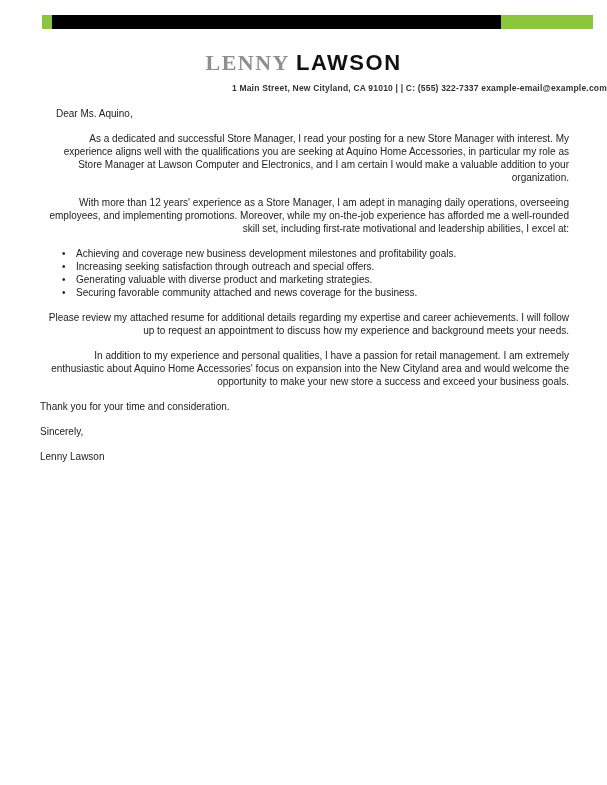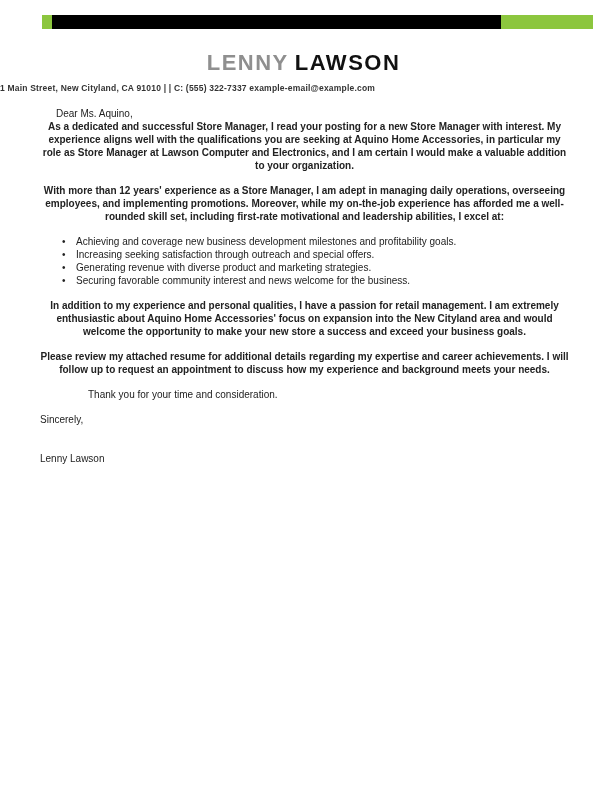--- a/index.html
+++ b/index.html
@@ -45,73 +45,72 @@
     margin-top: 22px;
   }
   .name {
     font-size: 22px;
     font-weight: 700;
     letter-spacing: 1.5px;
     line-height: 24px;
   }
   .name .first {
     color: #8f8f8f;
+    font-family: Liberation Serif, serif;
   }
   .name .last {
     color: #111111;
     margin-left: 6px;
     margin-top: 18px;
   }
   .contact {
-    text-align: left;
+    text-align: right;
     font-size: 8.5px;
     font-weight: 700;
     color: #333333;
     margin-top: 8px;
     letter-spacing: 0.2px;
   }
   
   .letter {
     margin: 14px 38px 0 40px;
     font-size: 10px;
     line-height: 13px;
     color: #222222;
   }
   .salutation {
-    margin-bottom: 0;
+    margin-bottom: 12px;
     padding-left: 16px;
   }
   .para {
     margin-bottom: 12px;
-    text-align: center;
-    font-weight: bold;
+    text-align: right;
   }
   .bullets {
     margin: 0 0 12px 0;
     padding: 0;
   }
   .bullet-row {
     display: flex;
     margin-left: 22px;
     line-height: 13px;
   }
   .bullet {
     width: 14px;
     flex: 0 0 14px;
     text-align: left;
   }
   .bullet-text {
     flex: 1;
   }
   .thanks {
     margin-bottom: 12px;
-    margin-left: 48px;
   }
   .signoff {
-    margin-bottom: 26px;
+    margin-bottom: 12px;
   }
   .signature {
     margin-bottom: 0;
   }
 </style>
 </head>
 <body>
 
 <div class="page">
 
@@ -140,31 +139,31 @@
       <div class="bullet-row">
         <span class="bullet">•</span>
         <span class="bullet-text">Achieving and coverage new business development milestones and profitability goals.</span>
       </div>
       <div class="bullet-row">
         <span class="bullet">•</span>
         <span class="bullet-text">Increasing seeking satisfaction through outreach and special offers.</span>
       </div>
       <div class="bullet-row">
         <span class="bullet">•</span>
-        <span class="bullet-text">Generating revenue with diverse product and marketing strategies.</span>
+        <span class="bullet-text">Generating valuable with diverse product and marketing strategies.</span>
       </div>
       <div class="bullet-row">
         <span class="bullet">•</span>
-        <span class="bullet-text">Securing favorable community interest and news welcome for the business.</span>
+        <span class="bullet-text">Securing favorable community attached and news coverage for the business.</span>
       </div>
     </div>
 
+    <div class="para">Please review my attached resume for additional details regarding my expertise and career achievements. I will follow up to request an appointment to discuss how my experience and background meets your needs.</div>
+
     <div class="para">In addition to my experience and personal qualities, I have a passion for retail management. I am extremely enthusiastic about Aquino Home Accessories' focus on expansion into the New Cityland area and would welcome the opportunity to make your new store a success and exceed your business goals.</div>
-
-    <div class="para">Please review my attached resume for additional details regarding my expertise and career achievements. I will follow up to request an appointment to discuss how my experience and background meets your needs.</div>
 
     <div class="thanks">Thank you for your time and consideration.</div>
 
     <div class="signoff">Sincerely,</div>
 
     <div class="signature">Lenny Lawson</div>
 
   </div>
 
 </div>

